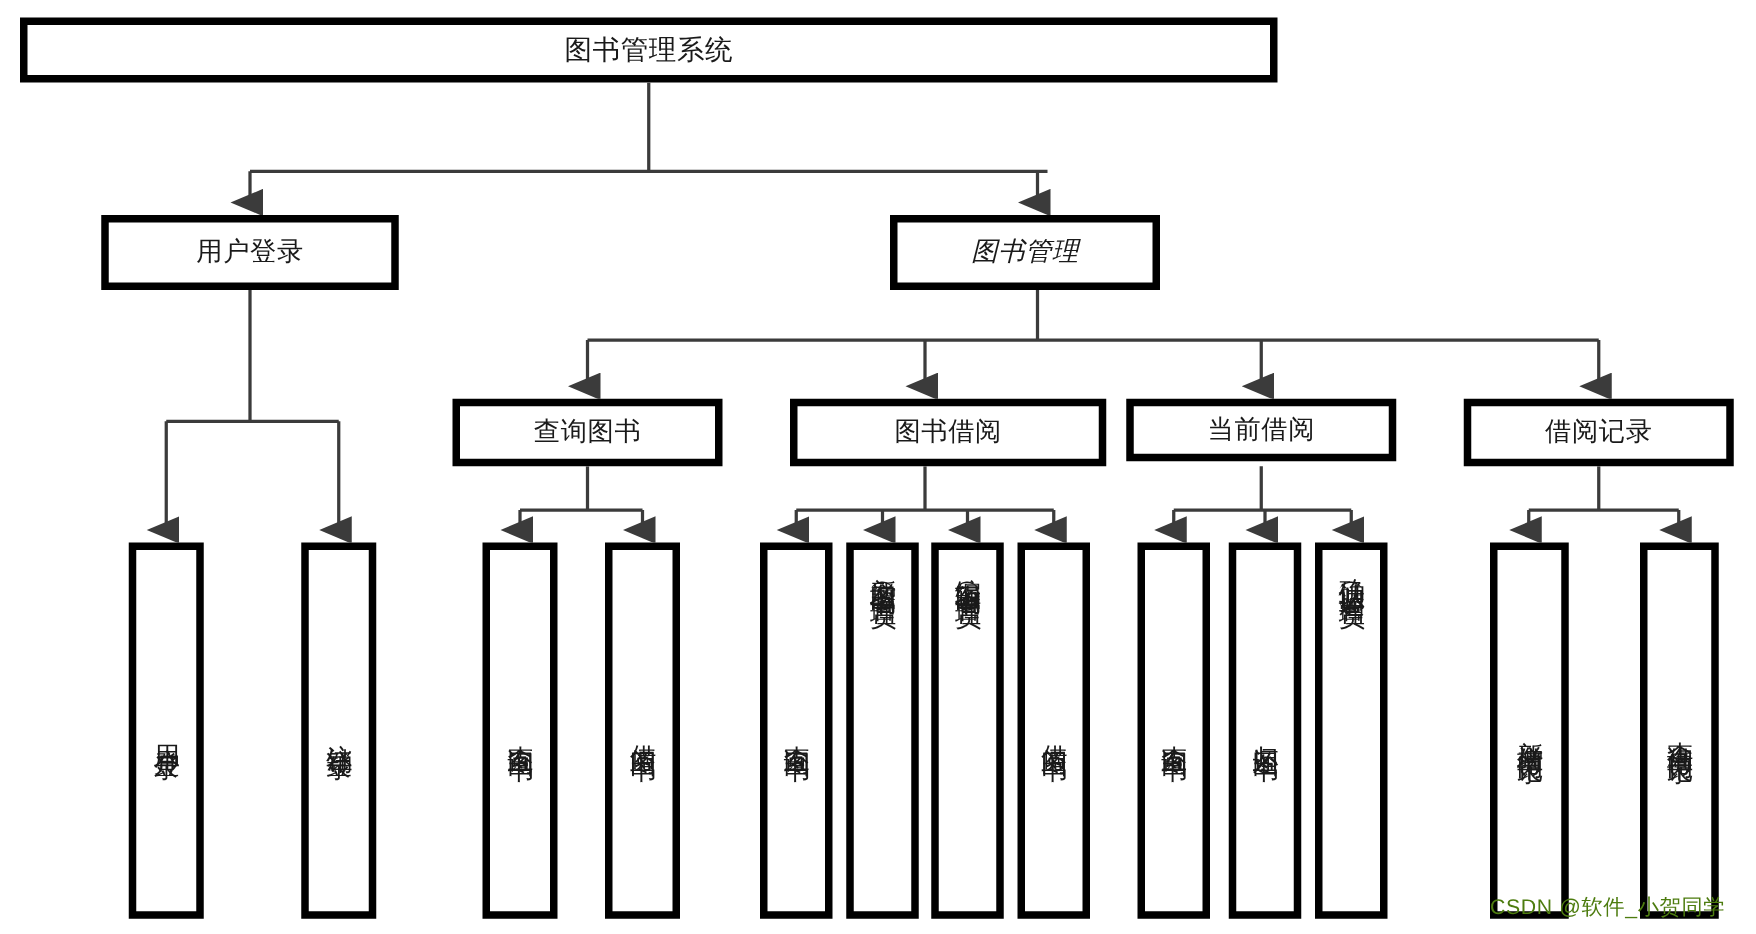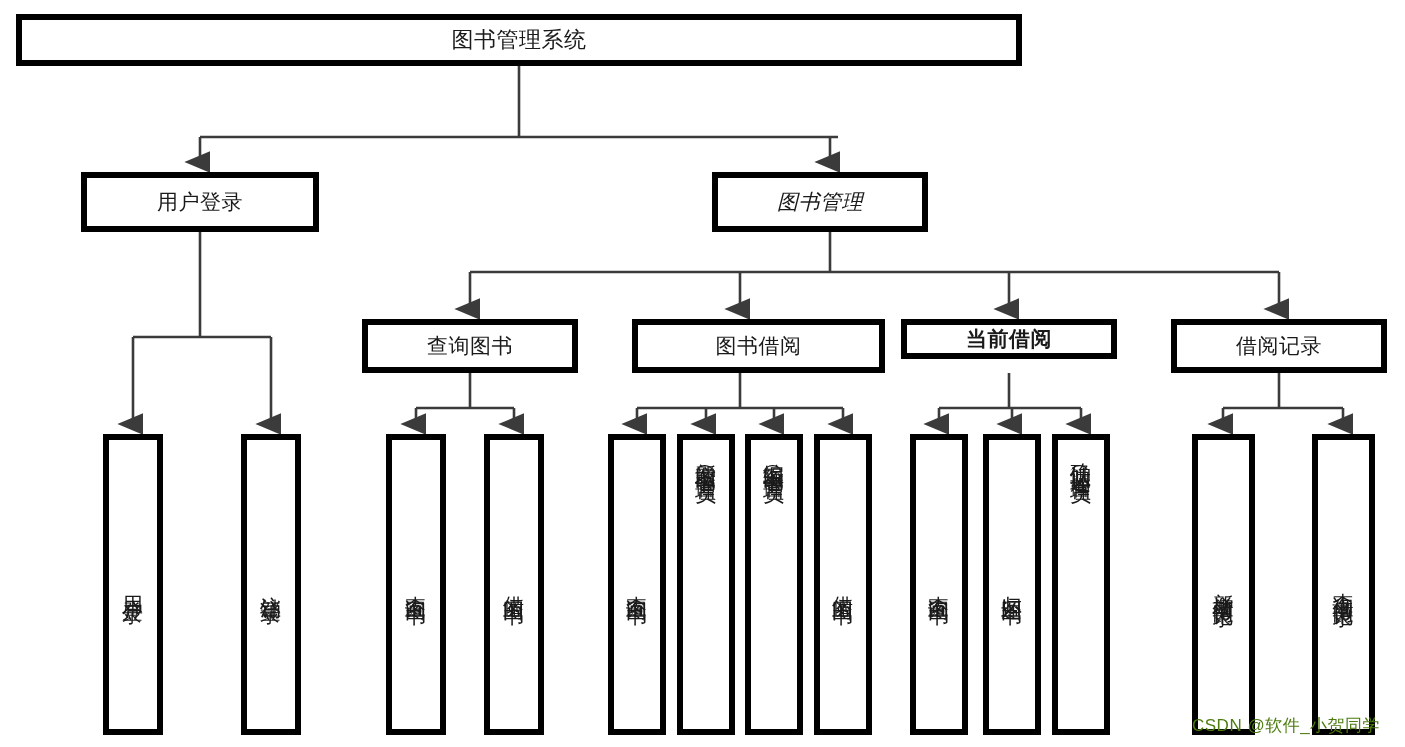--- a/index.html
+++ b/index.html
@@ -142,21 +142,21 @@
         <span class="node-label">图书管理</span>
       </div>
     </div>
   <div id="level2-layer">
       <div class="node horiz" style="left: 362px; top: 319px; width: 216px; height: 54px;">
         <span class="node-label">查询图书</span>
       </div>
       <div class="node horiz" style="left: 632px; top: 319px; width: 253px; height: 54px;">
         <span class="node-label">图书借阅</span>
       </div>
-      <div class="node horiz" style="left: 901px; top: 319px; width: 216px; height: 40px; font-weight: bold;">
+      <div class="node horiz" style="left: 901px; top: 319px; width: 216px; height: 50px;">
         <span class="node-label">当前借阅</span>
       </div>
       <div class="node horiz" style="left: 1171px; top: 319px; width: 216px; height: 54px;">
         <span class="node-label">借阅记录</span>
       </div>
     </div>
   <div id="leaf-layer">
       <div class="node vert centered" style="left: 103px; top: 434px; width: 60px; height: 301px;">
         <span class="node-label">用户登录</span>
       </div>

